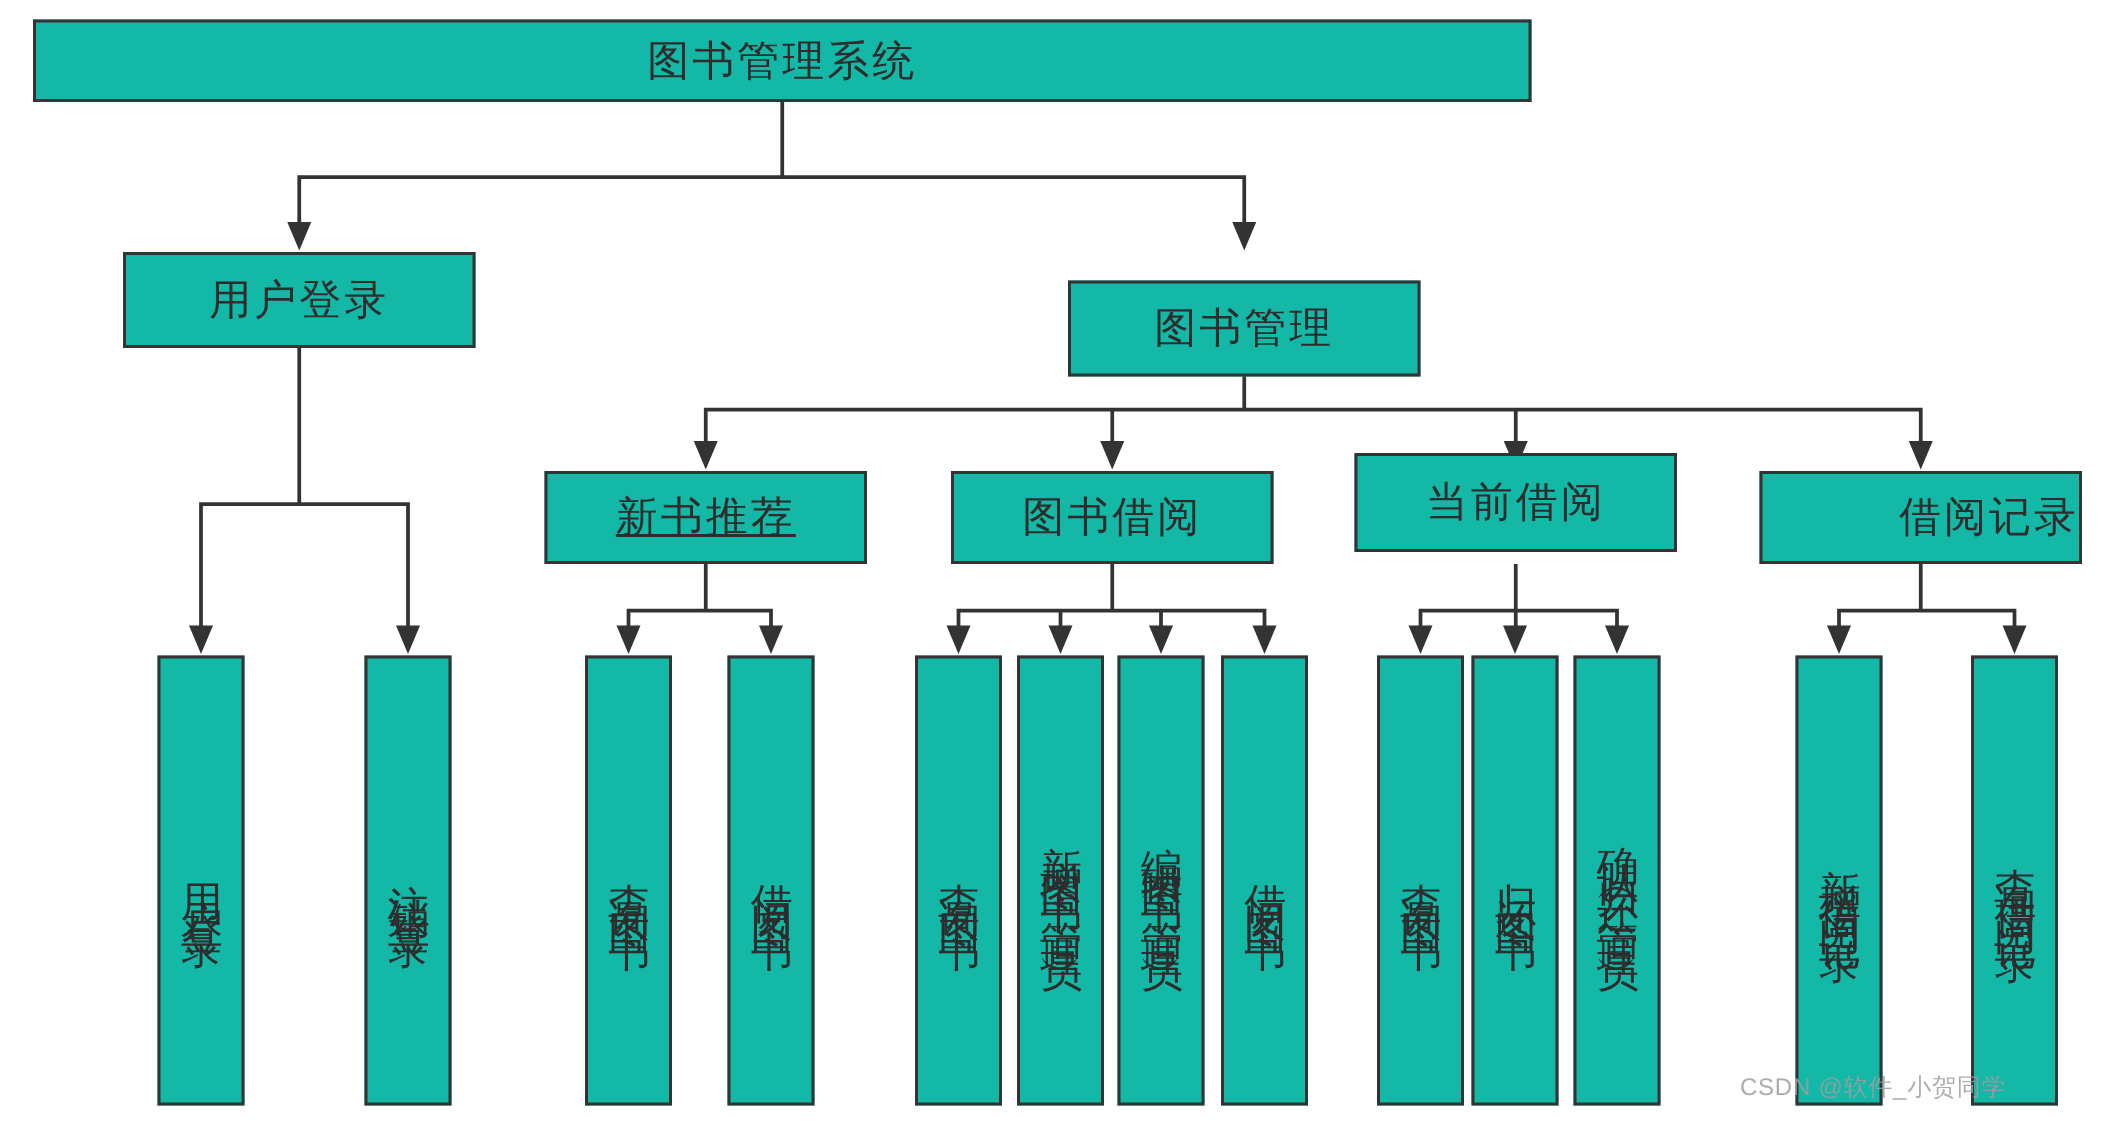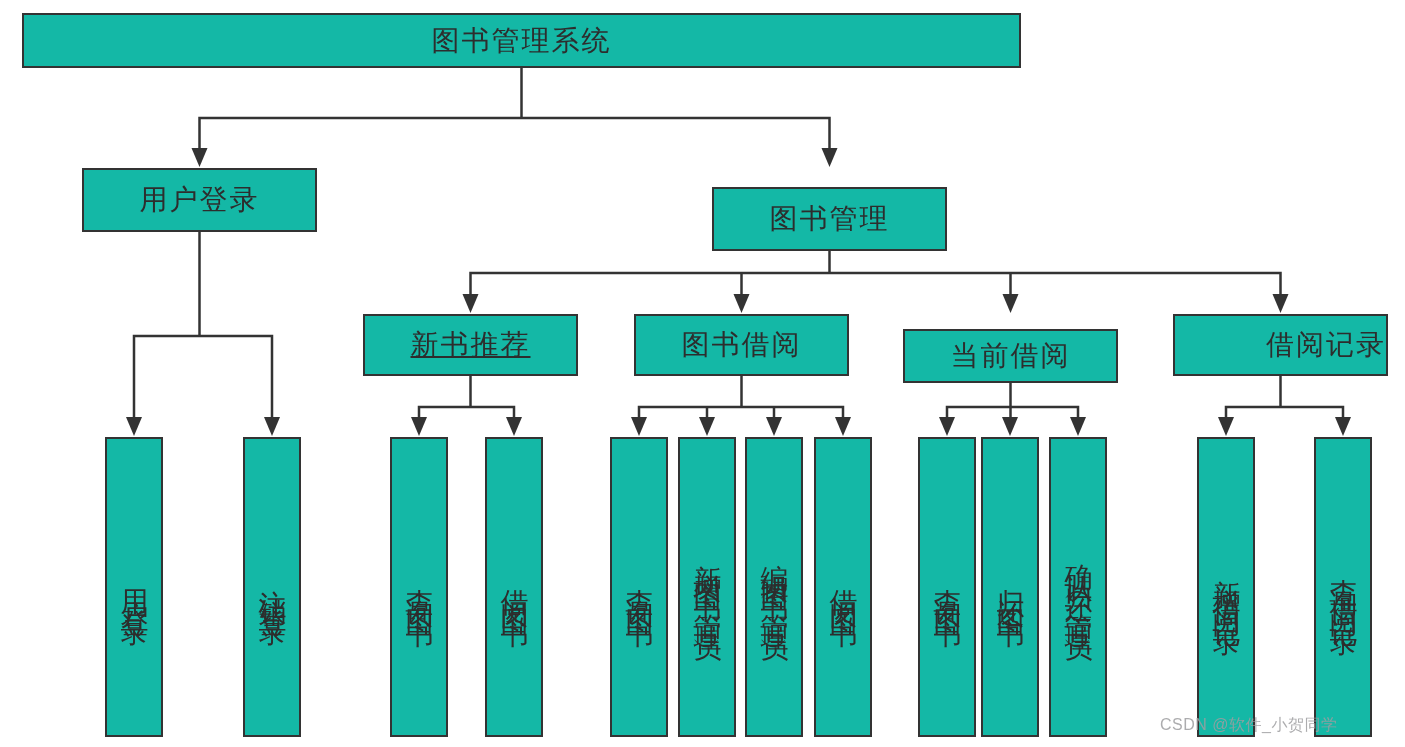--- a/index.html
+++ b/index.html
@@ -118,21 +118,21 @@
   <div class="node h" style="left:712px; top:168px; width:235px; height:64px;margin-top:19px;">
     <span>图书管理</span>
   </div>
 
   <div class="node h" style="left:363px; top:314px; width:215px; height:62px;text-decoration:underline;">
     <span>新书推荐</span>
   </div>
   <div class="node h" style="left:634px; top:314px; width:215px; height:62px;">
     <span>图书借阅</span>
   </div>
-  <div class="node h" style="left:903px; top:329px; width:215px; height:54px;">
+  <div class="node h" style="left:903px; top:302px; width:215px; height:66px;">
     <span>当前借阅</span>
   </div>
   <div class="node h" style="left:1173px; top:314px; width:215px; height:62px;justify-content:flex-end;">
     <span>借阅记录</span>
   </div>
 
   <div class="node v" style="left:105px; top:437px; width:58px; height:300px;">
     <span>用户登录</span>
   </div>
   <div class="node v" style="left:243px; top:437px; width:58px; height:300px;">

